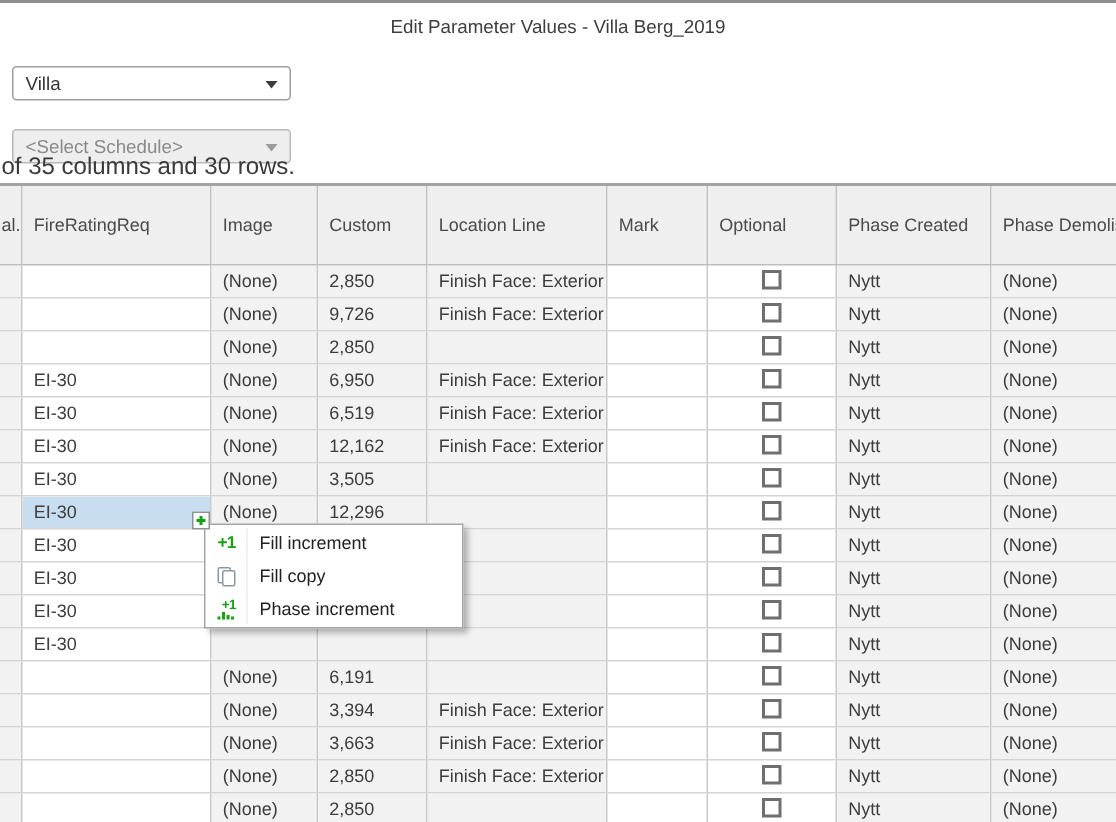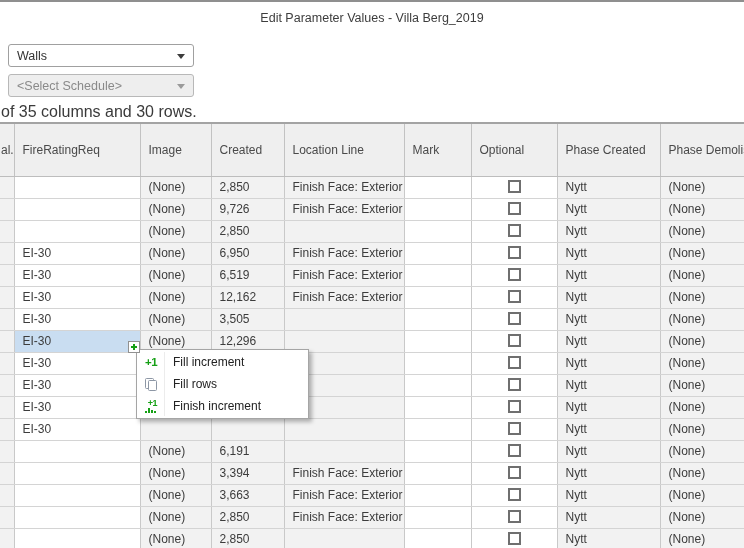--- a/index.html
+++ b/index.html
@@ -21,21 +21,21 @@
     position:absolute; left:8px; width:186px; height:23px; box-sizing:border-box;
     border:1px solid #a0a0a0; border-radius:3px; background:#fff;
     font-size:12.5px; color:#333; display:flex; align-items:center; padding:0 22px 0 8px;
   }
   .combo .arrow {
     position:absolute; right:8px; top:9px; width:0; height:0;
     border-left:4px solid transparent; border-right:4px solid transparent;
     border-top:5px solid #3c3c3c;
   }
   #combo-category { top:44px; }
-  #combo-schedule { top:74px; background:#eeeeee; color:#8a8a8a; border-color:#b8b8b8; }
+  #combo-schedule { top:86px; background:#eeeeee; color:#8a8a8a; border-color:#b8b8b8; }
   #combo-schedule .arrow { border-top-color:#9a9a9a; }
 
   .summary { position:absolute; left:1px; top:103px; font-size:16px; color:#3a3a3a; }
 
   .table-wrap {
     position:absolute; top:122px; left:0; width:744px; height:426px;
     overflow:hidden; border-top:2px solid #a3a3a3; box-sizing:content-box;
   }
   table.grid { border-collapse:collapse; table-layout:fixed; width:750px; }
   .grid th, .grid td {
@@ -95,39 +95,39 @@
 </head>
 <body>
 
 <div class="page">
 
   <div class="top-line"></div>
 
   <div class="dlg-title">Edit Parameter Values - Villa Berg_2019</div>
 
   <div class="combo" id="combo-category">
-    <span>Walls</span>
+    <span>Villa</span>
     <span class="arrow"></span>
   </div>
 
   <div class="combo" id="combo-schedule">
     <span>&lt;Select Schedule&gt;</span>
     <span class="arrow"></span>
   </div>
 
   <div class="summary">of 35 columns and 30 rows.</div>
 
   <div class="table-wrap">
     <table class="grid" id="grid">
       <thead id="grid-head">
           <tr>
             <th class="col-c0" style="width: 14px;">al...</th>
             <th class="col-frr" style="width: 126px; margin-top: 23px;">FireRatingReq</th>
             <th class="col-image" style="width: 71px;">Image</th>
-            <th class="col-length" style="width: 73px;">Created</th>
+            <th class="col-length" style="width: 73px;">Custom</th>
             <th class="col-loc" style="width: 120px;">Location Line</th>
             <th class="col-mark" style="width: 67px;">Mark</th>
             <th class="col-optional" style="width: 86px;">Optional</th>
             <th class="col-pc" style="width: 103px;">Phase Created</th>
             <th class="col-pd" style="width: 90px;">Phase Demolished</th>
           </tr>
         </thead>
       <tbody id="grid-body">
           <tr>
             <td class="col-c0 readonly"></td>
@@ -329,31 +329,31 @@
         </span>
       <span>Fill increment</span>
     </div>
     <div class="menu-item">
       <span class="menu-icon">
         <svg width="15" height="15" viewBox="0 0 15 15">
           <rect x="1.5" y="1.5" width="8" height="10" rx="1" fill="#ffffff" stroke="#8d97a5" stroke-width="1"></rect>
           <rect x="4.5" y="3.5" width="8" height="10" rx="1" fill="#ffffff" stroke="#8d97a5" stroke-width="1"></rect>
         </svg>
       </span>
-      <span>Fill rows</span>
+      <span>Fill copy</span>
     </div>
     <div class="menu-item">
       <span class="menu-icon">
         <span class="ico-custom">
           <span class="plus">+1</span>
           <span class="bars">
               <i style="height:2px"></i>
               <i style="height:5px"></i>
               <i style="height:3px"></i>
               <i style="height:2px"></i>
             </span>
         </span>
       </span>
-      <span>Finish increment</span>
+      <span>Phase increment</span>
     </div>
   </div>
 
 </div>
 
 </body></html>

